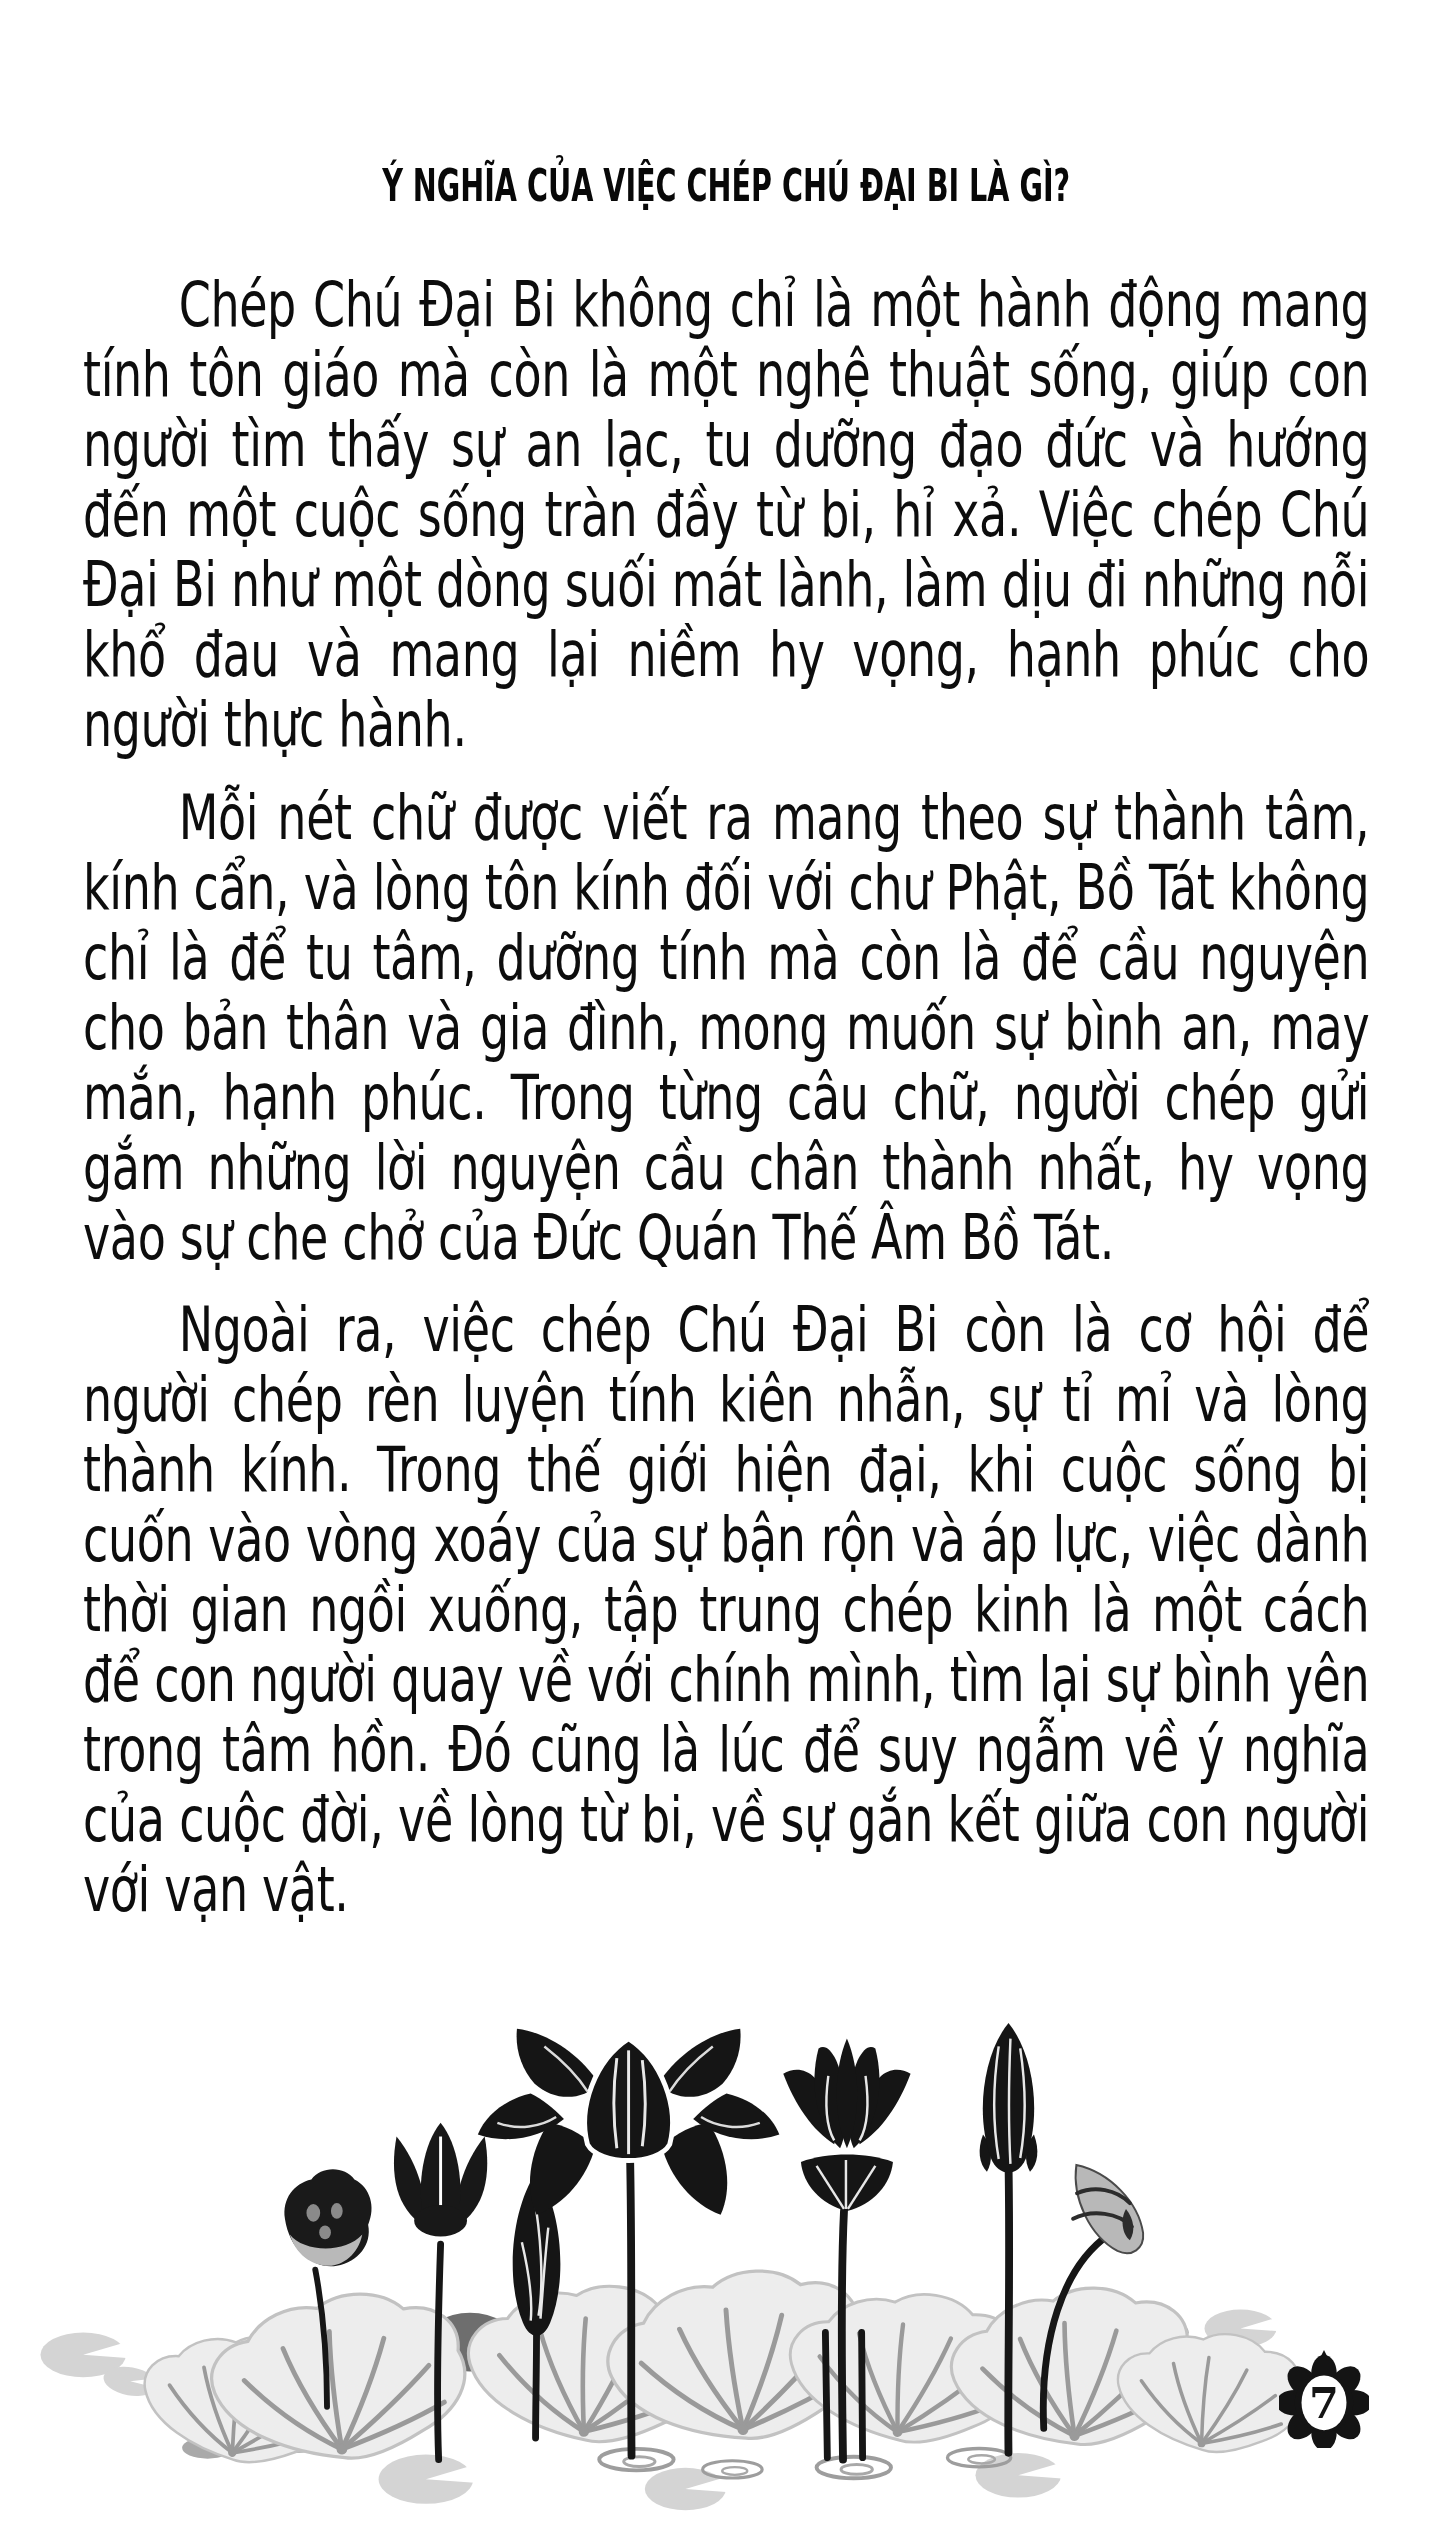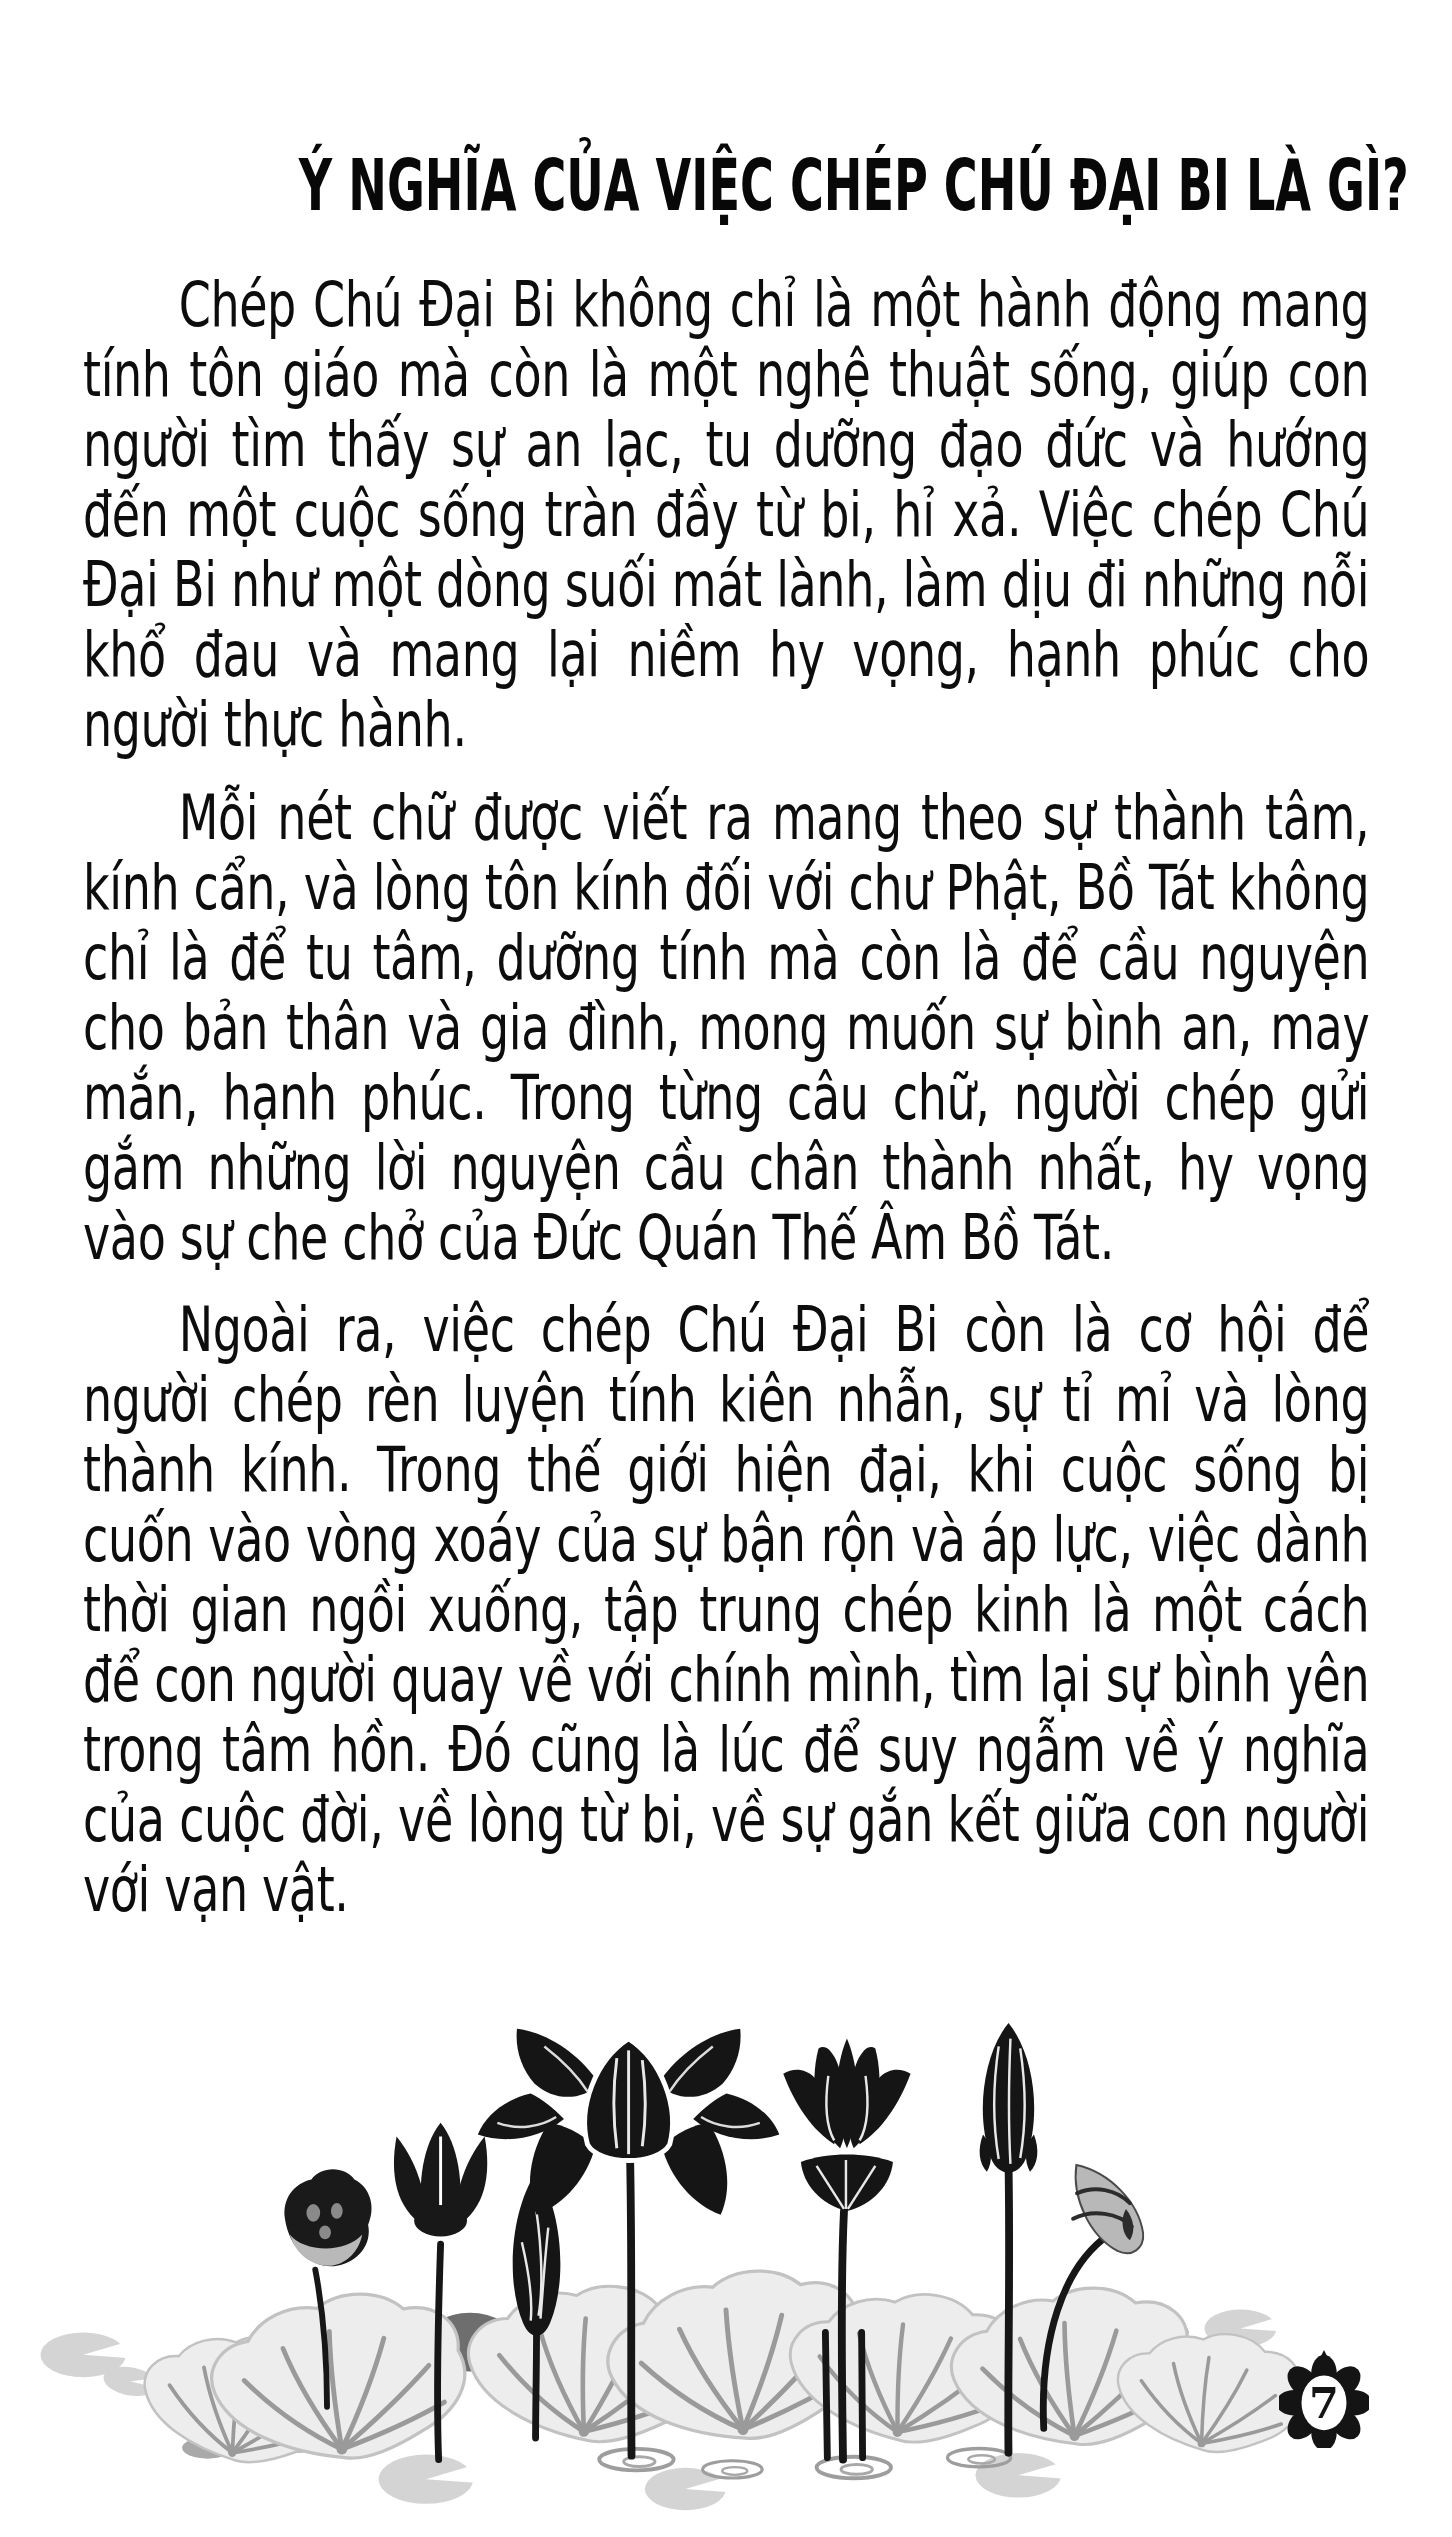--- a/index.html
+++ b/index.html
@@ -22,21 +22,21 @@
     overflow: hidden;
   }
   
   .title {
     position: absolute;
     top: 153px;
     left: 0;
     width: 1453px;
     margin: 0;
     text-align: center;
-    font-size: 71px;
+    font-size: 44px;
     line-height: 65px;
     font-weight: 700;
     color: #080808;
     white-space: nowrap;
   }
   .title-inner {
     display: inline-block;
     transform: scaleX(0.65);
     transform-origin: center top;
   }

